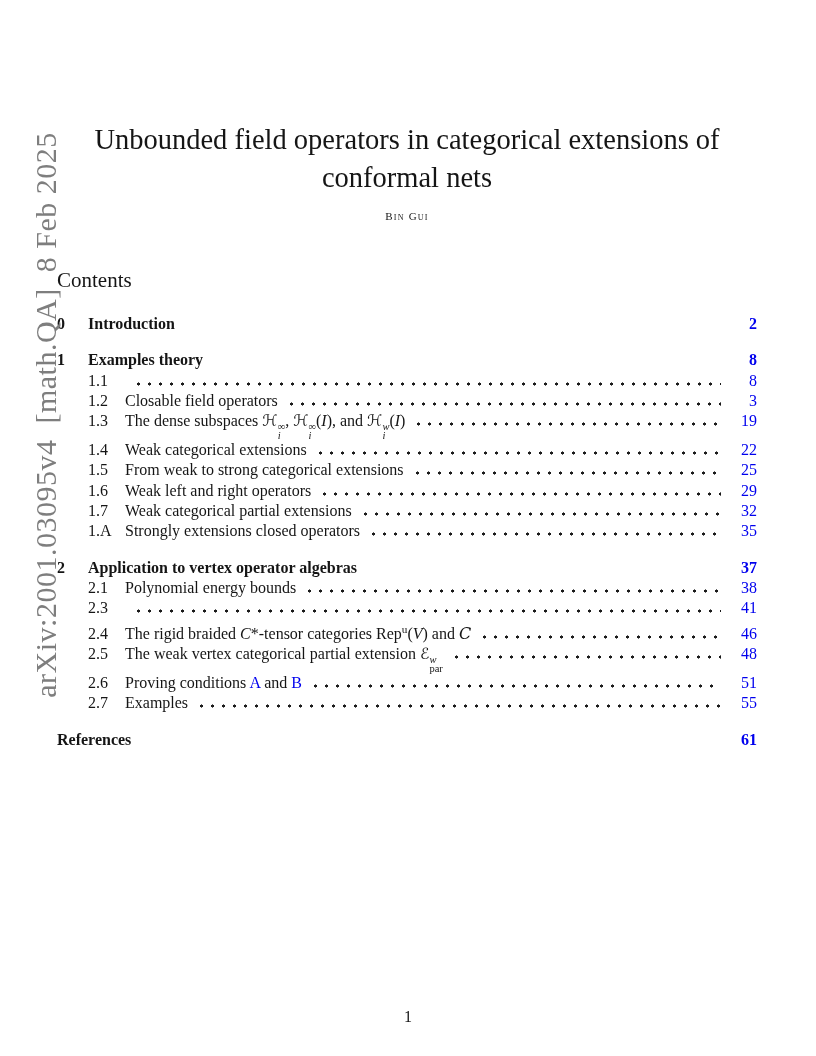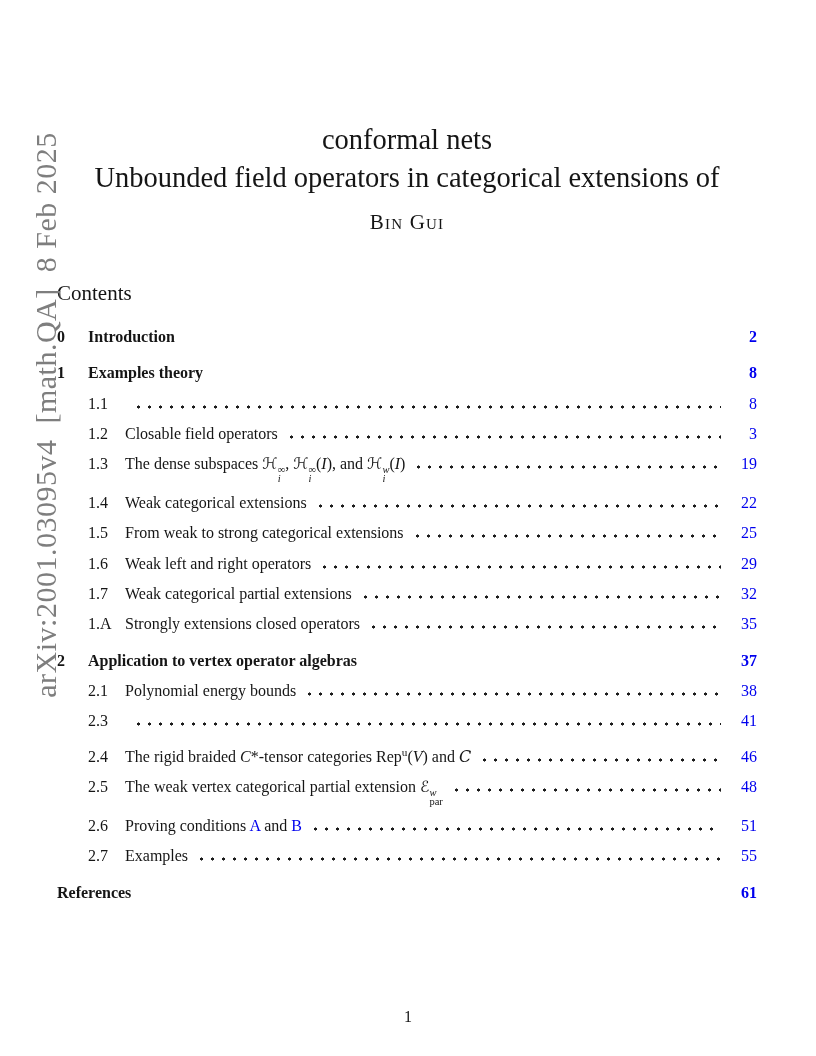--- a/index.html
+++ b/index.html
@@ -24,38 +24,38 @@
   }
   .content { padding: 121px 59px 0 57px; }
   .title {
     text-align: center;
     font-size: 28.5px;
     line-height: 38px;
   }
   .author {
     text-align: center;
     margin-top: 13px;
-    font-size: 21px;
+    font-size: 11px;
     font-variant: small-caps;
     letter-spacing: 1.2px;
   }
   .contents-h {
     margin-top: 46px;
     font-size: 21px;
     font-weight: normal;
   }
   .toc { margin-top: 21px; font-size: 16px; }
   .row {
     display: flex;
     align-items: baseline;
     line-height: 20.3px;
   }
   .row.sec { font-weight: bold; margin-top: 16px; }
   .row.sec:first-child { margin-top: 0; }
-  .row.sub { margin-left: 31px; margin-top: 10px; }
+  .row.sub { margin-left: 31px; }
   .sec .num { flex: none; width: 31px; }
   .sub .num { flex: none; width: 37px; }
   .toctitle { flex: none; }
   .leader {
     flex: 1 1 auto;
     height: 12px;
     margin: 0 10px 0 5px;
     background-image: radial-gradient(circle, #1a1a1a 1.4px, transparent 1.7px);
     background-size: 11px 4px;
     background-repeat: repeat-x;
@@ -85,22 +85,22 @@
 </style>
 </head>
 <body>
 
 <div class="page">
 
   <div class="stamp">arXiv:2001.03095v4  [math.QA]  8 Feb 2025</div>
 
   <div class="content">
     <div class="title">
+      <div>Unbounded field operators in categorical extensions of</div>
       <div>conformal nets</div>
-      <div>Unbounded field operators in categorical extensions of</div>
     </div>
 
     <div class="author">Bin Gui</div>
 
     <div class="contents-h">Contents</div>
 
     <div class="toc">
         <div class="row sec">
     <span class="num">0</span>
     <span class="toctitle">Introduction</span>

